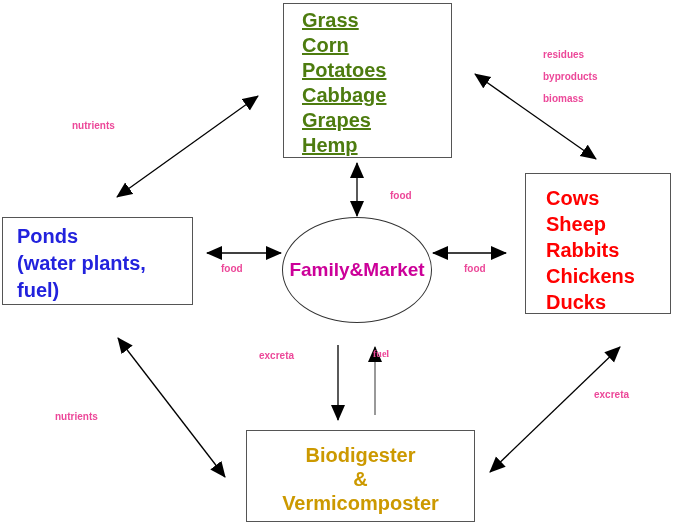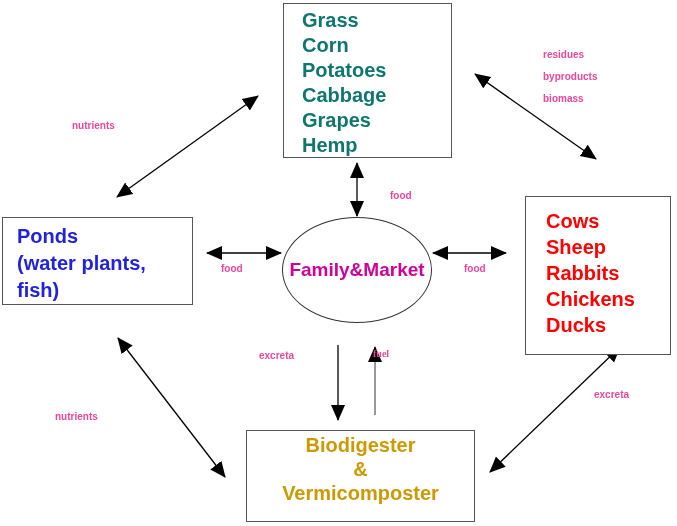--- a/index.html
+++ b/index.html
@@ -10,32 +10,32 @@
     font-family:"Liberation Sans","DejaVu Sans",sans-serif;
     overflow:hidden;
   }
   #arrows{position:absolute;left:0;top:0;width:677px;height:526px;}
   .node{position:absolute;box-sizing:border-box;background:#fff;}
   .rectnode{border:1px solid #555;}
   .node .line{font-weight:bold;font-size:20px;white-space:nowrap;}
 
   
   #node-crops{left:283px;top:3px;width:169px;height:155px;padding:4px 0 0 18px;}
-  #node-crops .line{line-height:25px;color:#0f766e;}
+  #node-crops .line{line-height:25px;color:#4d7c0f;text-decoration:underline;}
 
   
-  #node-livestock{left:525px;top:196px;width:146px;height:159px;padding:11px 7px 0 20px;}
+  #node-livestock{left:525px;top:173px;width:146px;height:141px;padding:11px 7px 0 20px;}
   #node-livestock .line{line-height:26px;color:#ff0000;}
 
   
   #node-ponds{left:2px;top:217px;width:191px;height:88px;padding:5px 16px 0 14px;}
   #node-ponds .line{line-height:27px;color:#2222dd;}
 
   
-  #node-biodigester{left:246px;top:430px;width:229px;height:92px;padding:2px 0 0 0;text-align:center;}
+  #node-biodigester{left:246px;top:430px;width:229px;height:92px;padding:12px 0 0 0;text-align:center;}
   #node-biodigester .line{line-height:24px;color:#cc9900;}
 
   
   #node-family{
     left:282px;top:217px;width:150px;height:106px;
     border:1px solid #333;border-radius:50%;
     display:flex;flex-direction:row;justify-content:center;align-items:center;
   }
   #node-family .line{font-size:19px;line-height:22px;color:#cc0099;}
 
@@ -88,21 +88,21 @@
     <div class="line">Cows</div>
     <div class="line">Sheep</div>
     <div class="line">Rabbits</div>
     <div class="line">Chickens</div>
     <div class="line">Ducks</div>
   </div>
 
   <div class="node rectnode" id="node-ponds">
     <div class="line">Ponds</div>
     <div class="line">(water plants,</div>
-    <div class="line">fish)</div>
+    <div class="line">fuel)</div>
   </div>
 
   <div class="node" id="node-family">
     <div class="line">Family</div>
     <div class="line">&amp;</div>
     <div class="line">Market</div>
   </div>
 
   <div class="node rectnode" id="node-biodigester">
     <div class="line">Biodigester</div>

